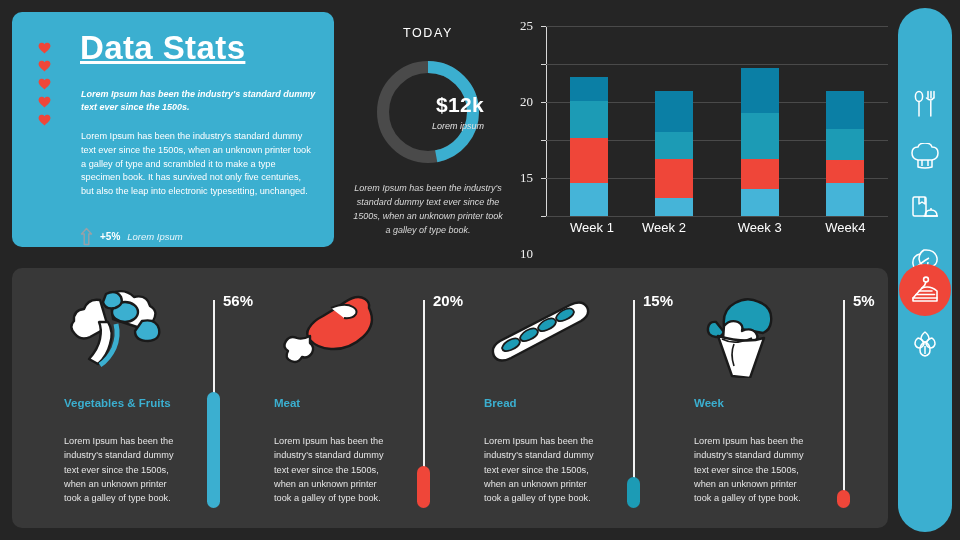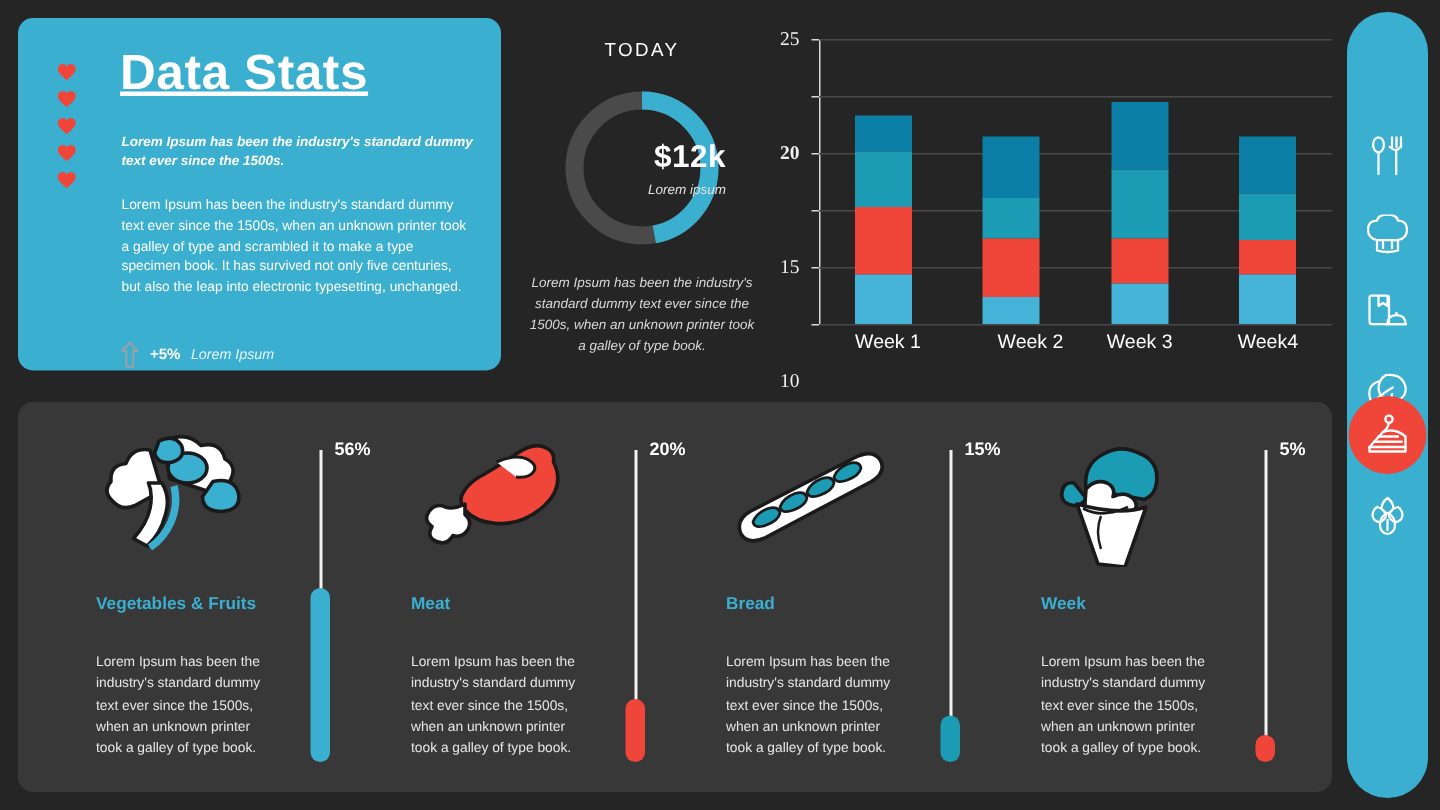--- a/index.html
+++ b/index.html
@@ -87,21 +87,21 @@
   }
   .food-desc {
     position: absolute; left: 12px; width: 120px;
     font-size: 9.2px; color: #e6e6e6; line-height: 1.55;
   }
   .meter { position: absolute; width: 14px; }
   .meter-track { position: absolute; left: 6px; top: 14px; width: 1.5px; background: #f2f2f2; }
   .meter-fill { position: absolute; left: 0; width: 13px; border-radius: 7px; bottom: 0; }
   .meter-pct {
     position: absolute; left: 16px; top: 6px; white-space: nowrap;
-    font-size: 12px; font-weight: bold; color: #ffffff;
+    font-size: 15px; font-weight: bold; color: #ffffff;
   }
 
   
   .sidebar {
     position: absolute; left: 898px; top: 8px; width: 54px; height: 524px;
     background: #3BAFD0; border-radius: 27px;
   }
   .side-item {
     position: absolute; left: 9px; width: 36px; height: 36px;
     display: flex; align-items: center; justify-content: center;
@@ -173,21 +173,21 @@
           <div class="gridline" style="top: 114px;"></div>
           <div class="tick" style="top: 114px;">
             <div class="ytick-label" style="top: 114px;">10</div>
           </div>
           <div class="gridline" style="top: 76px;"></div>
           <div class="tick" style="top: 76px;">
             <div class="ytick-label" style="top: 76px;">15</div>
           </div>
           <div class="gridline" style="top: 38px;"></div>
           <div class="tick" style="top: 38px;">
-            <div class="ytick-label" style="top: 38px; font-weight: bold;">20</div>
+            <div class="ytick-label" style="top: 38px;">20</div>
           </div>
           <div class="gridline" style="top: 0px;"></div>
           <div class="tick" style="top: 0px;">
             <div class="ytick-label" style="top: 0px;">25</div>
           </div>
         </div>
       <div class="bars" id="bars">
           <div class="bar" style="left: 23.75px;">
             <div class="seg" style="height: 32.68px; background: rgb(69, 180, 216);"></div>
             <div class="seg" style="height: 45.6px; background: rgb(239, 70, 57);"></div>
@@ -209,21 +209,21 @@
           <div class="bar" style="left: 280.25px;">
             <div class="seg" style="height: 33.44px; background: rgb(69, 180, 216);"></div>
             <div class="seg" style="height: 22.8px; background: rgb(239, 70, 57);"></div>
             <div class="seg" style="height: 31.16px; background: rgb(28, 155, 181);"></div>
             <div class="seg" style="height: 37.24px; background: rgb(11, 127, 165);"></div>
           </div>
         </div>
     </div>
     <div class="xlabels" id="xlabels">
         <div class="xlabel" style="left: 46px; text-align: center;">Week 1</div>
-        <div class="xlabel" style="left: 141px;">Week 2</div>
+        <div class="xlabel" style="left: 118px;">Week 2</div>
         <div class="xlabel" style="left: 213.75px;">Week 3</div>
         <div class="xlabel" style="left: 299.25px;">Week4</div>
       </div>
   </div>
 
   <div class="bottom">
 
     <div class="food-col" style="left:40px;width:210px">
       <svg class="food-icon" viewBox="0 0 110 92">
         <g stroke="#1a1a1a" stroke-width="2.4" stroke-linejoin="round">

